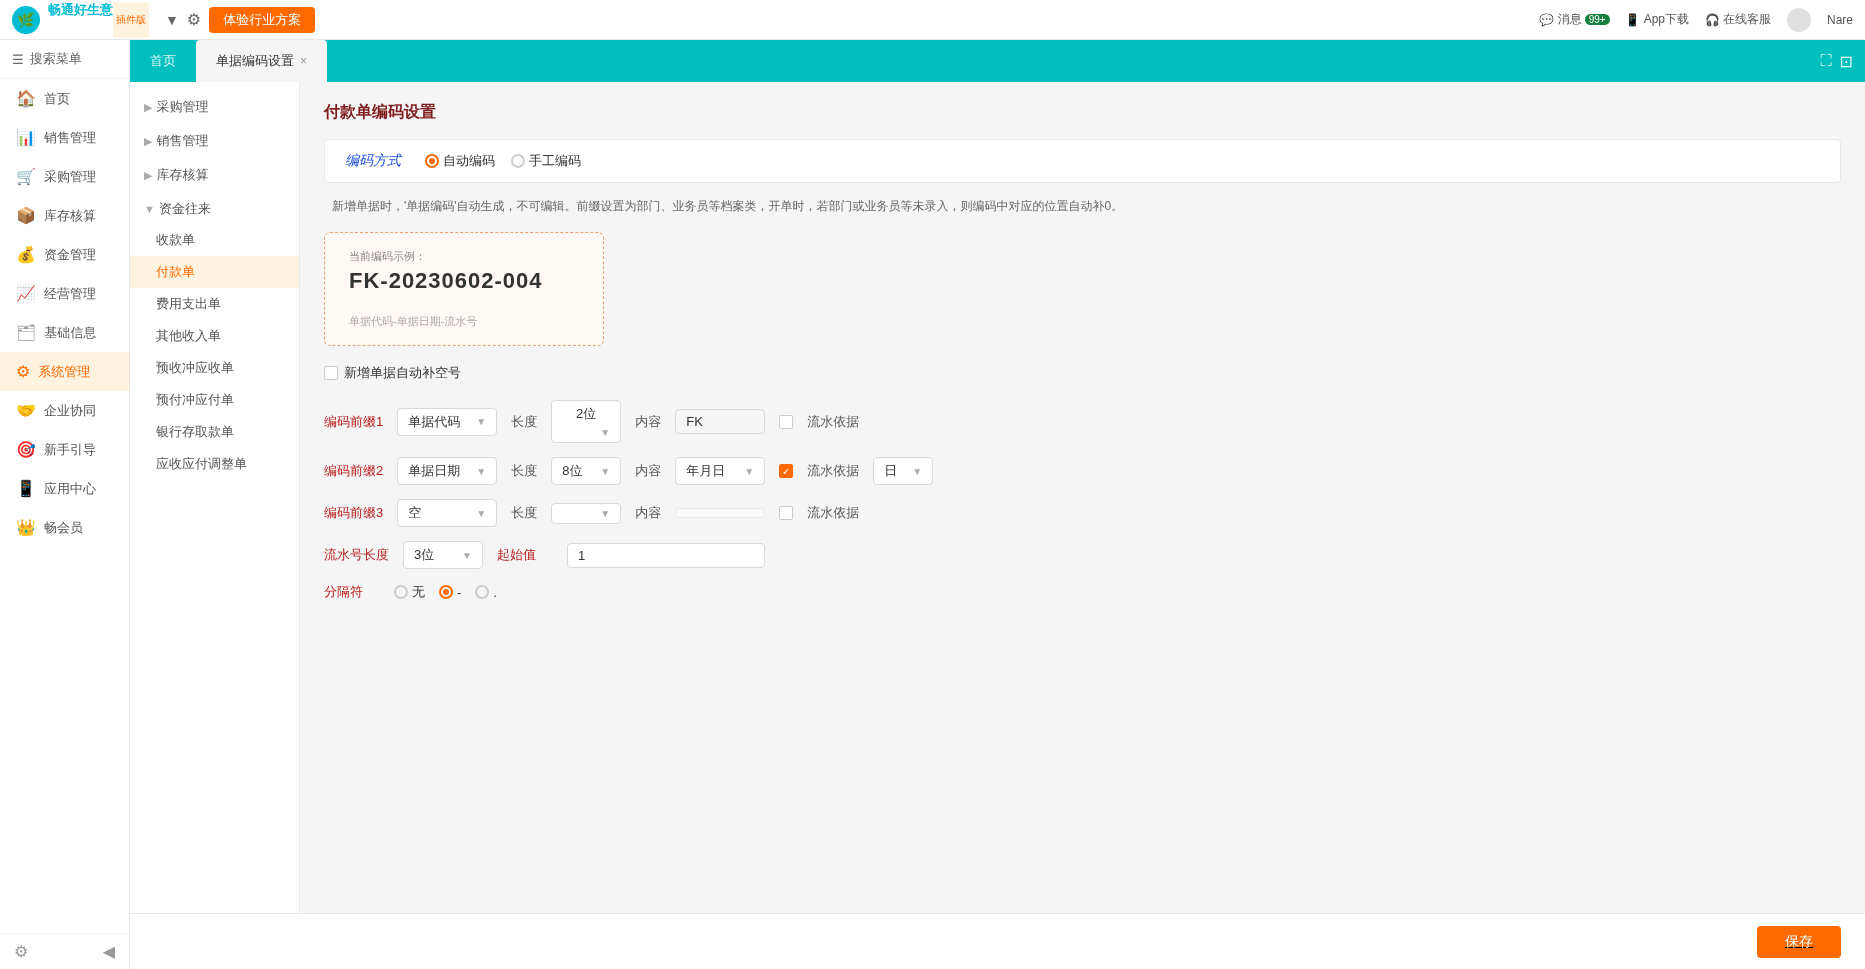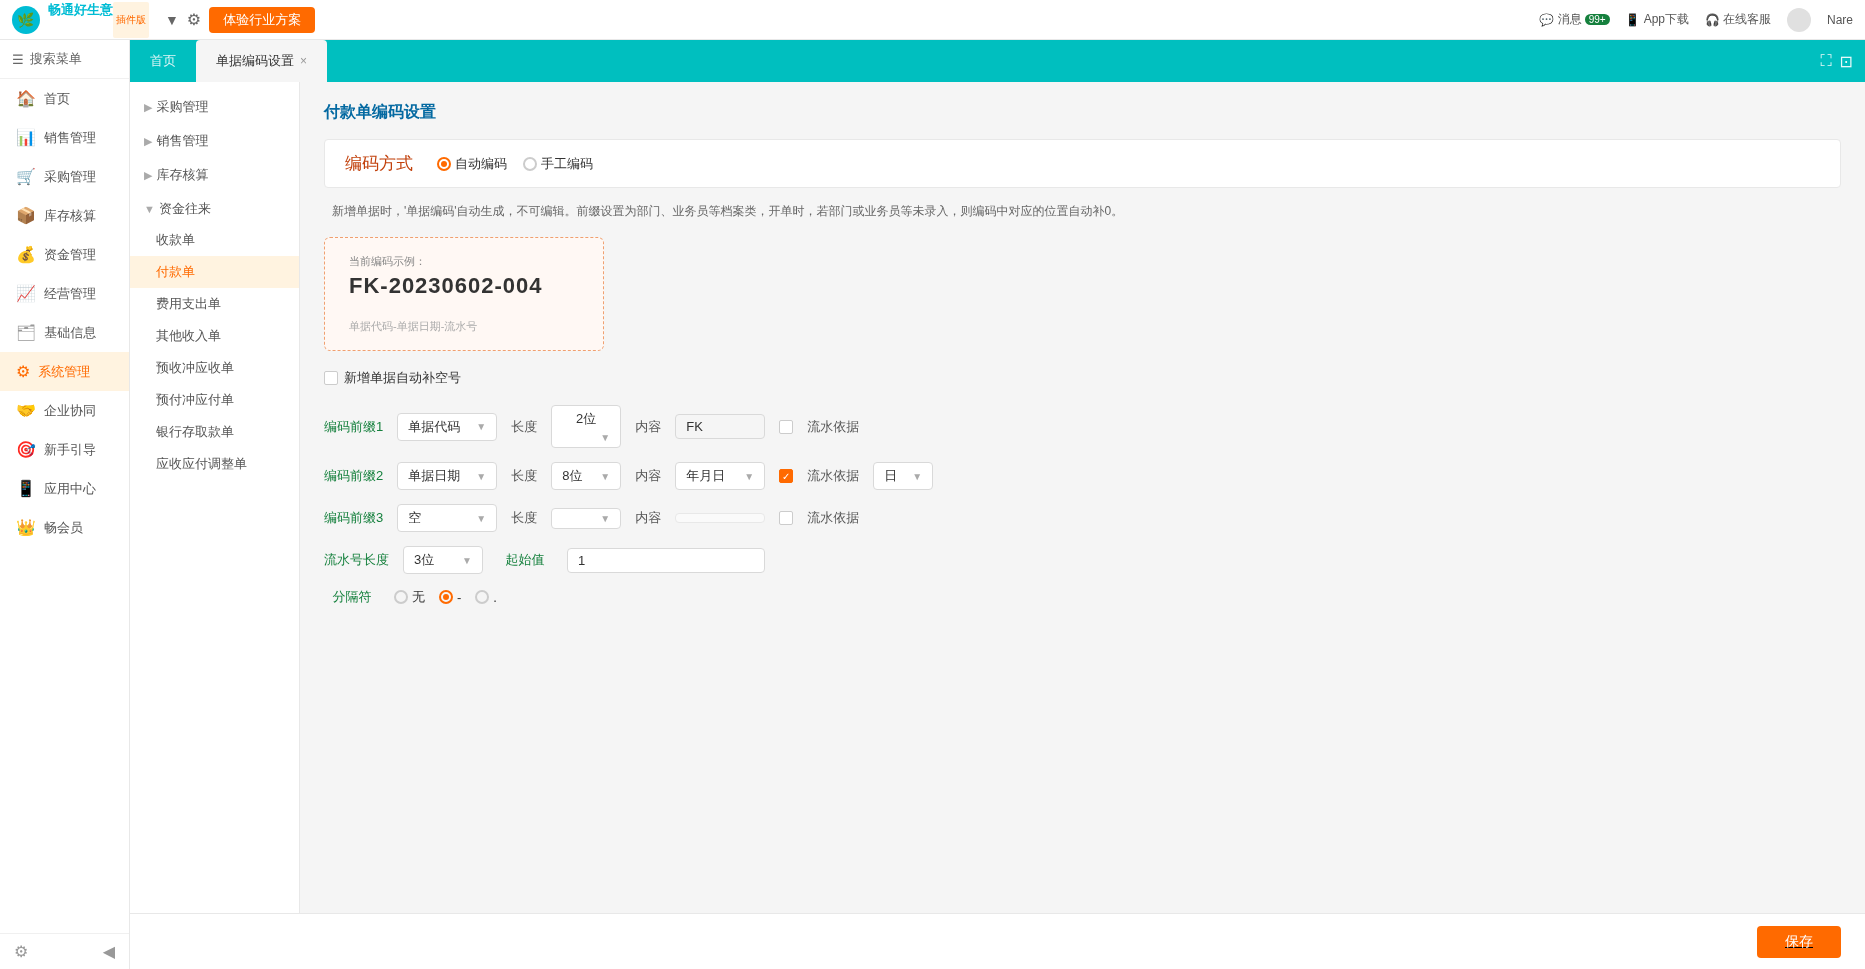--- a/index.html
+++ b/index.html
@@ -159,36 +159,36 @@
     
     .main-panel {
       flex: 1;
       background: #f5f5f5;
       overflow-y: auto;
       padding: 20px 24px;
     }
     .panel-title {
       font-size: 16px;
       font-weight: bold;
-      color: #0369a1;
+      color: #7f1d1d;
       margin-bottom: 16px;
     }
 
     
     .coding-method-card {
       background: #fff;
       border: 1px solid #e8e8e8;
       border-radius: 4px;
       padding: 12px 20px;
       margin-bottom: 14px;
       display: flex;
       align-items: center;
       gap: 24px;
     }
-    .coding-method-label { color: #c2410c; font-size: 17px; }
+    .coding-method-label { color: #1d4ed8; font-size: 14px; font-style: italic; }
     .radio-group { display: flex; align-items: center; gap: 16px; }
     .radio-option { display: flex; align-items: center; gap: 4px; cursor: pointer; font-size: 13px; color: #333; }
     .radio-circle {
       width: 14px; height: 14px;
       border-radius: 50%;
       border: 2px solid #ccc;
       display: flex; align-items: center; justify-content: center;
     }
     .radio-circle.checked { border-color: #ff6a00; }
     .radio-circle.checked::after {
@@ -238,21 +238,21 @@
       cursor: pointer;
     }
 
     
     .form-row {
       display: flex;
       align-items: center;
       gap: 14px;
       margin-bottom: 14px;
     }
-    .form-label { color: #15803d; font-size: 13px; min-width: 56px; text-align: center; }
+    .form-label { color: #b91c1c; font-size: 13px; min-width: 56px; }
     .form-select {
       display: flex;
       align-items: center;
       border: 1px solid #d9d9d9;
       border-radius: 4px;
       padding: 4px 10px;
       background: #fff;
       cursor: pointer;
       font-size: 13px;
       color: #333;

